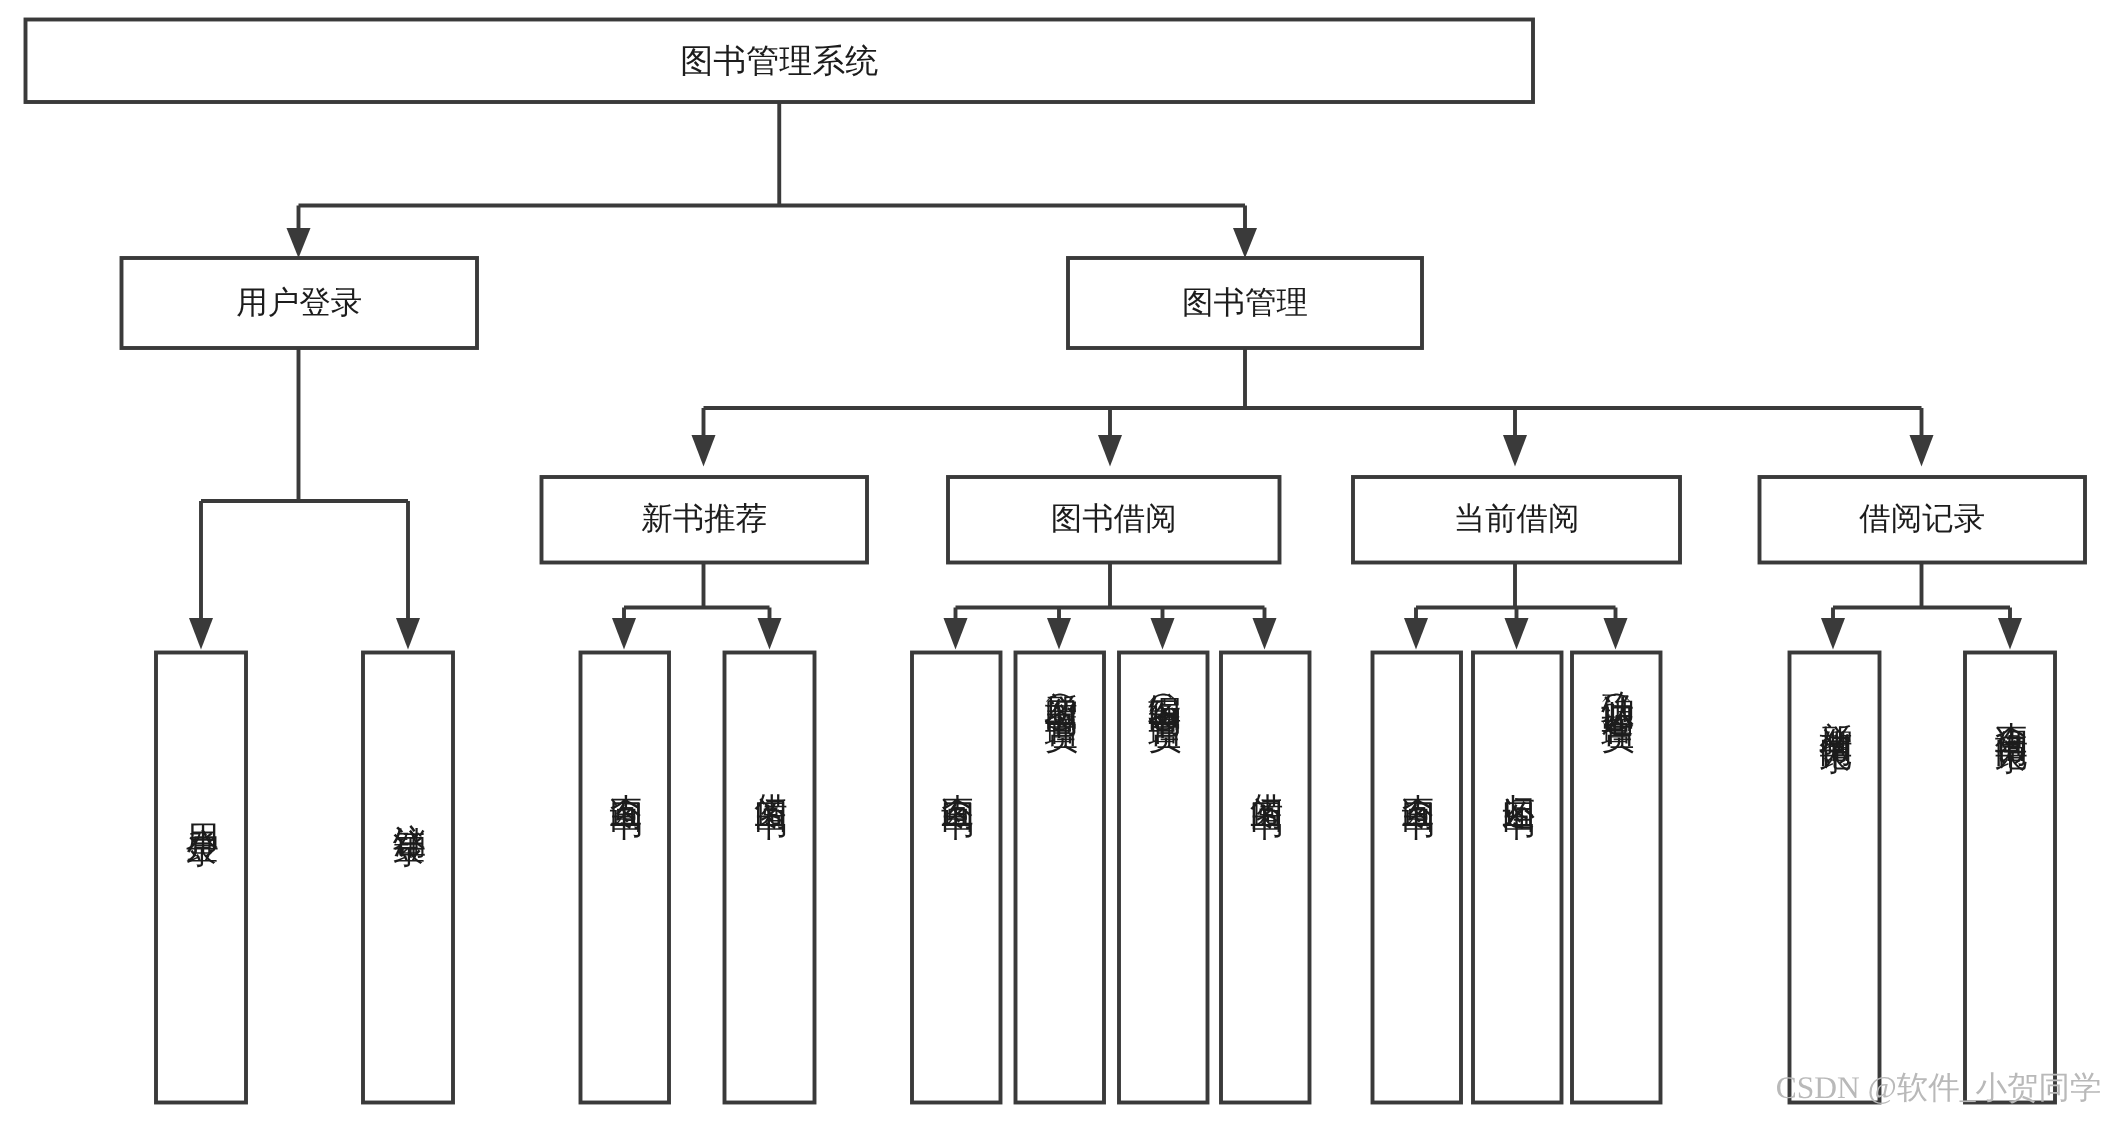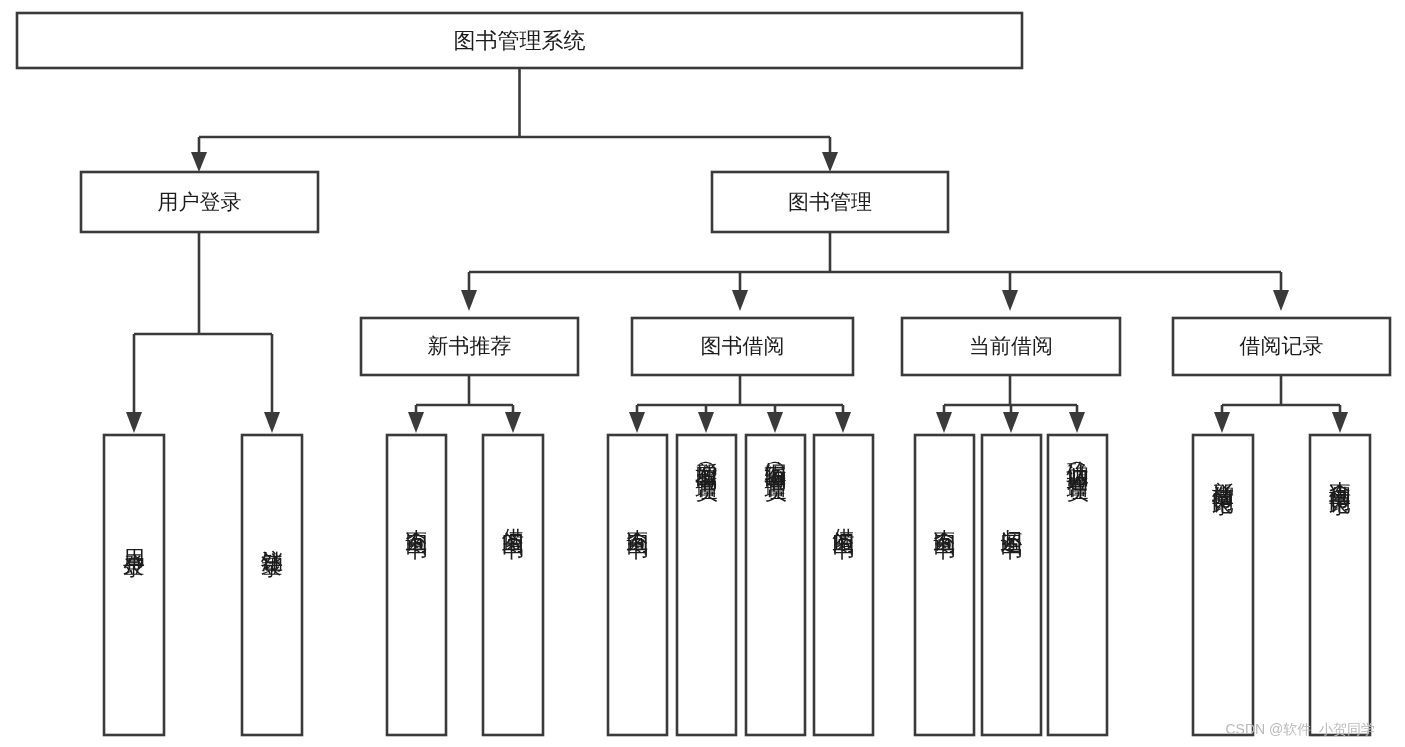--- a/index.html
+++ b/index.html
@@ -65,24 +65,24 @@
     text-orientation: upright;
     font-family: "DejaVu Sans", "Liberation Sans", sans-serif;
     font-size: 22px;
     line-height: 1;
     letter-spacing: 3px;
     color: #1c1c1c;
     white-space: nowrap;
   }
   .watermark {
     position: absolute;
-    right: 30px;
+    right: 4px;
     bottom: 8px;
-    font-family: Liberation Sans, sans-serif;
-    font-size: 14px;
+    font-family: Liberation Serif, serif;
+    font-size: 21px;
     color: #b9b9b9;
     white-space: nowrap;
     pointer-events: none;
   }
 </style>
 </head>
 <body>
 
 <div id="diagram-root">
 

